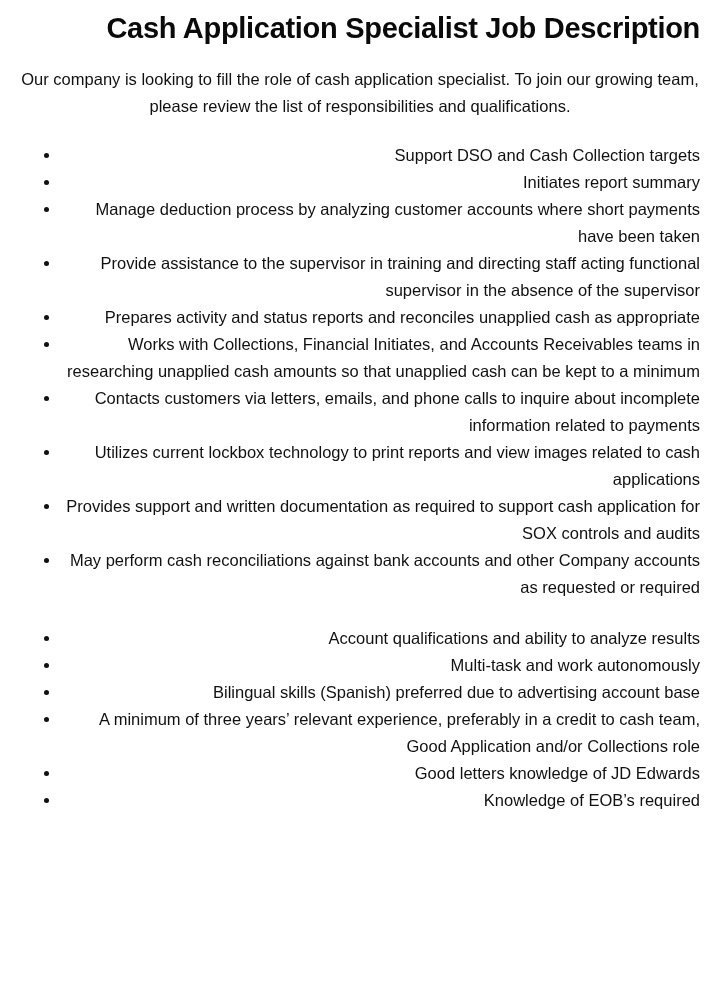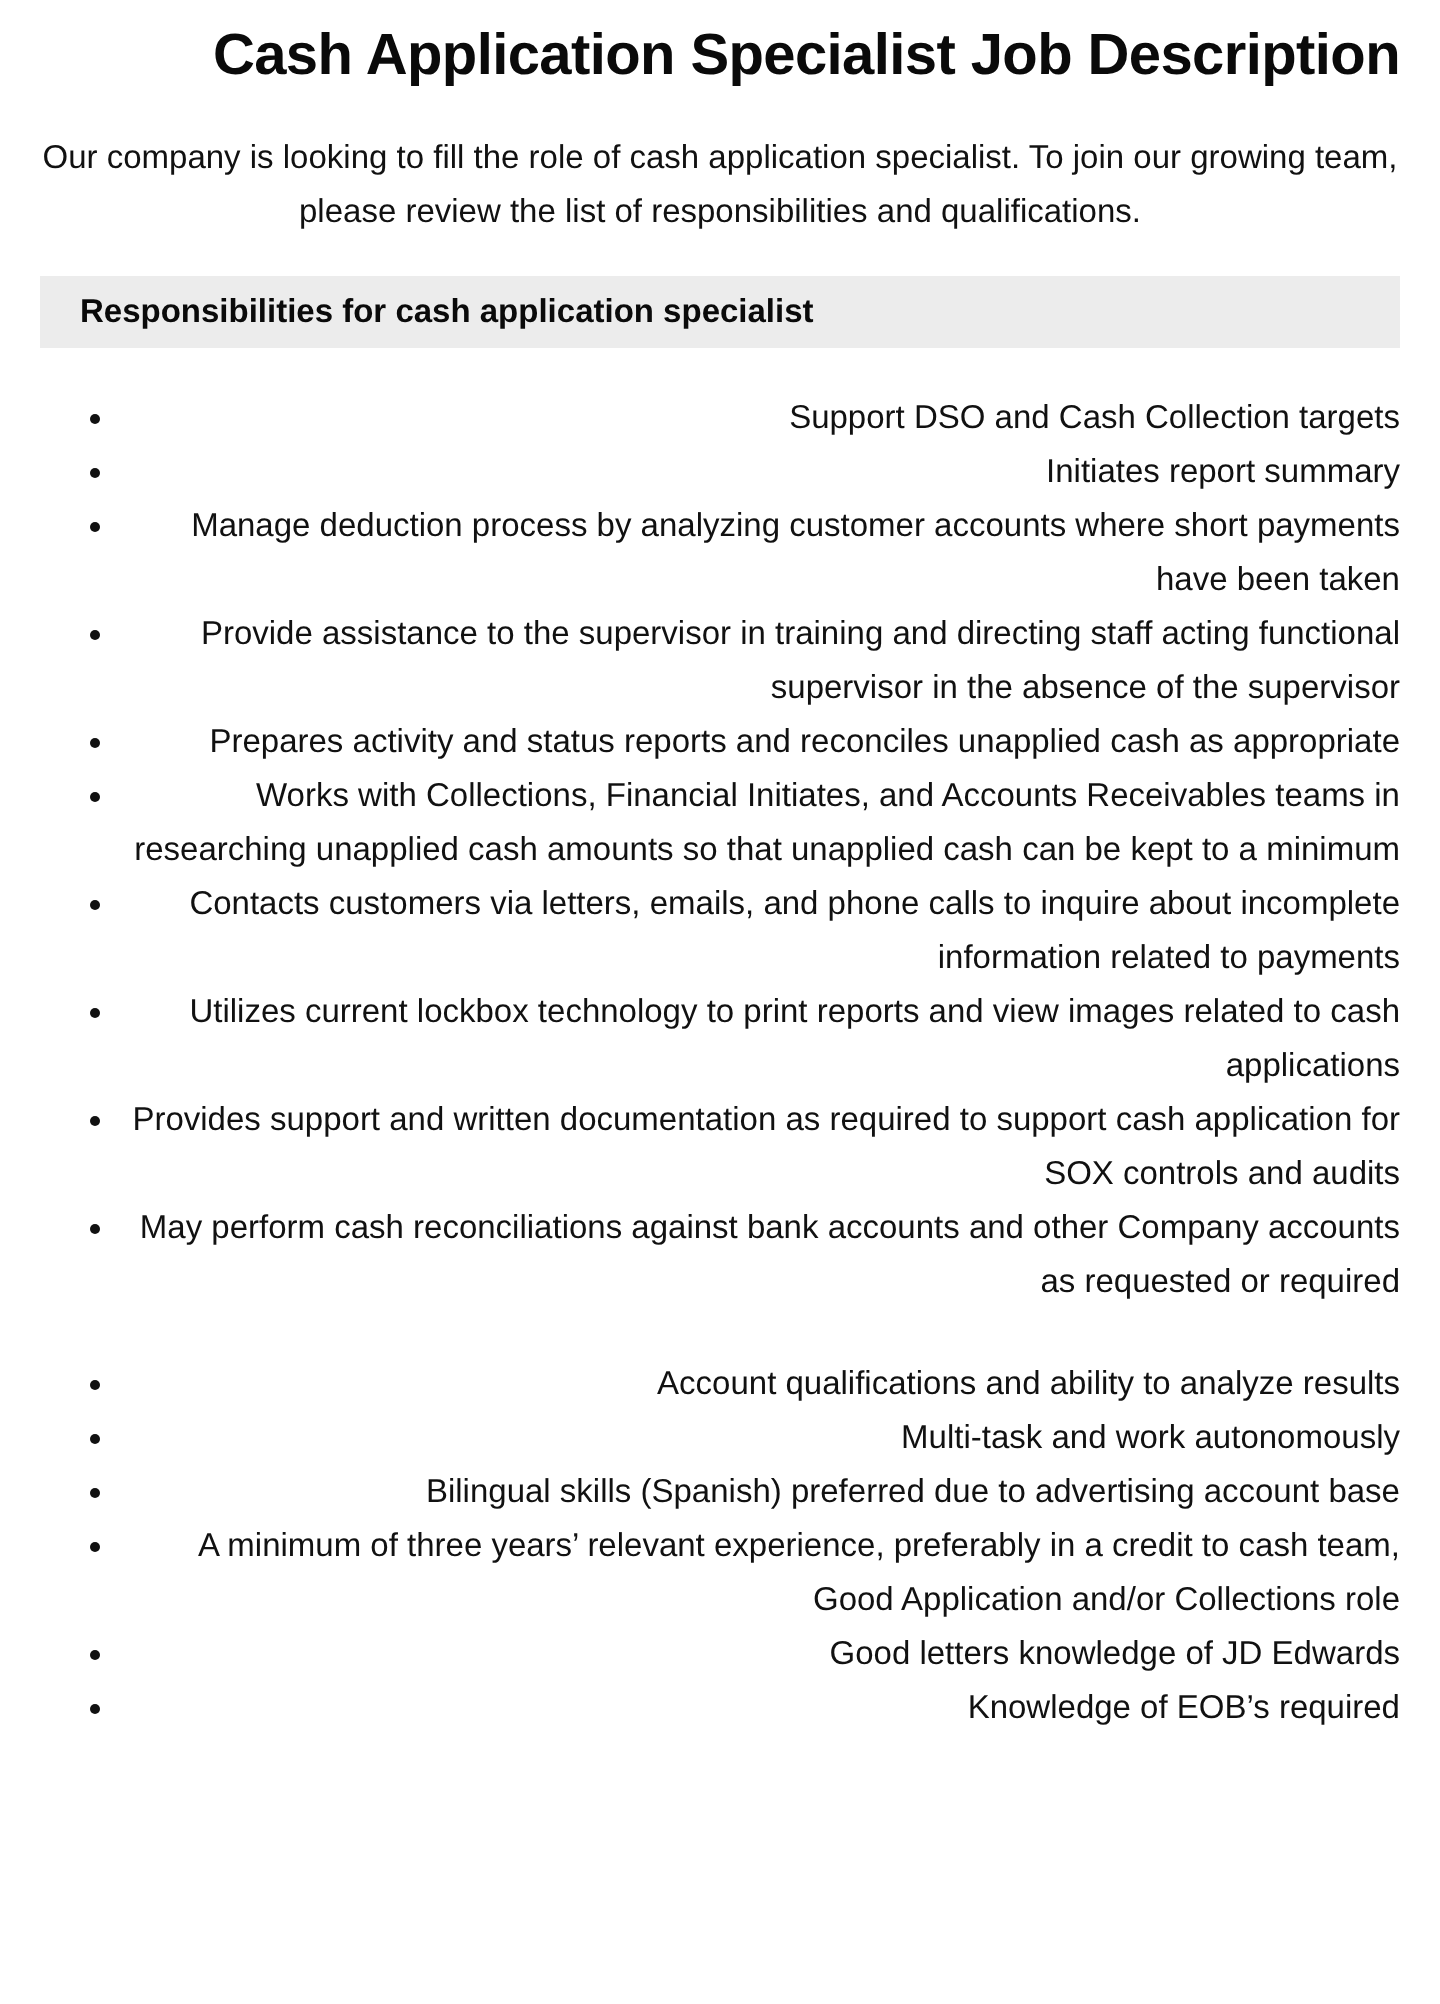--- a/index.html
+++ b/index.html
@@ -58,21 +58,20 @@
 </style>
 </head>
 <body>
 
 <div class="page">
 
   <h1 class="page-title">Cash Application Specialist Job Description</h1>
 
   <p class="intro">Our company is looking to fill the role of cash application specialist. To join our growing team, please review the list of responsibilities and qualifications.</p>
 
-  <div class="section-bar">Responsibilities for cash application specialist</div>
 
   <ul class="job-list">
       <li>Support DSO and Cash Collection targets</li>
       <li>Initiates report summary</li>
       <li>Manage deduction process by analyzing customer accounts where short payments have been taken</li>
       <li>Provide assistance to the supervisor in training and directing staff acting functional supervisor in the absence of the supervisor</li>
       <li>Prepares activity and status reports and reconciles unapplied cash as appropriate</li>
       <li>Works with Collections, Financial Initiates, and Accounts Receivables teams in researching unapplied cash amounts so that unapplied cash can be kept to a minimum</li>
       <li>Contacts customers via letters, emails, and phone calls to inquire about incomplete information related to payments</li>
       <li>Utilizes current lockbox technology to print reports and view images related to cash applications</li>

